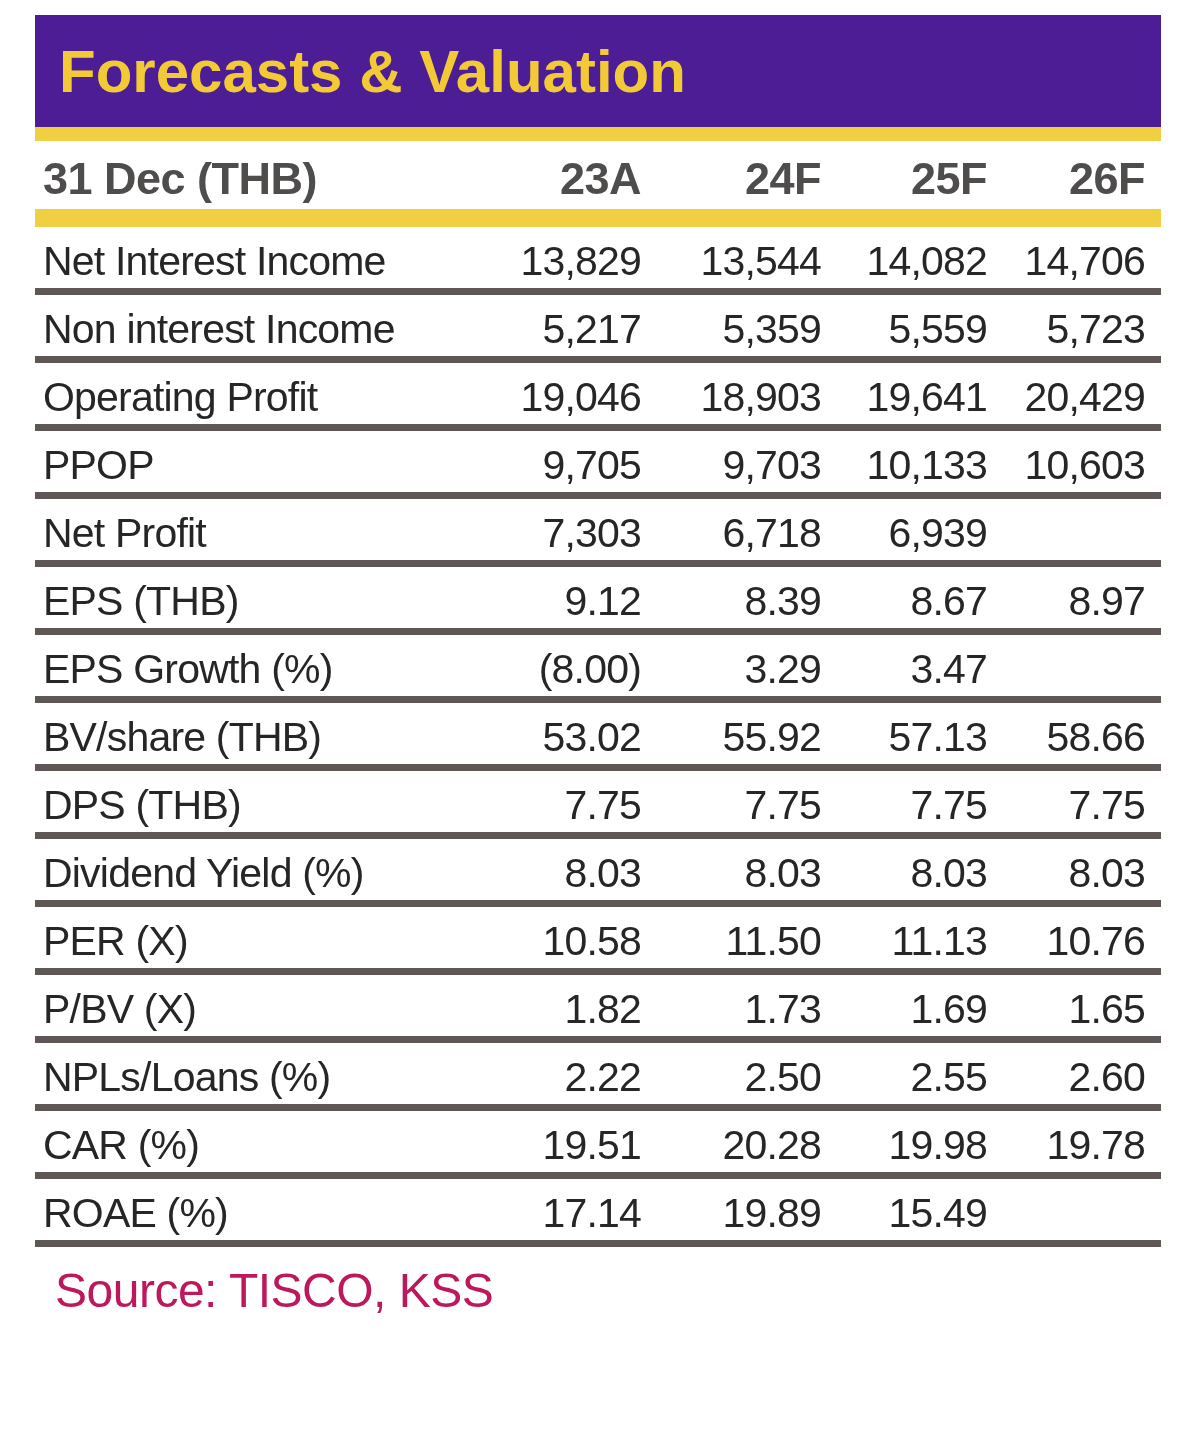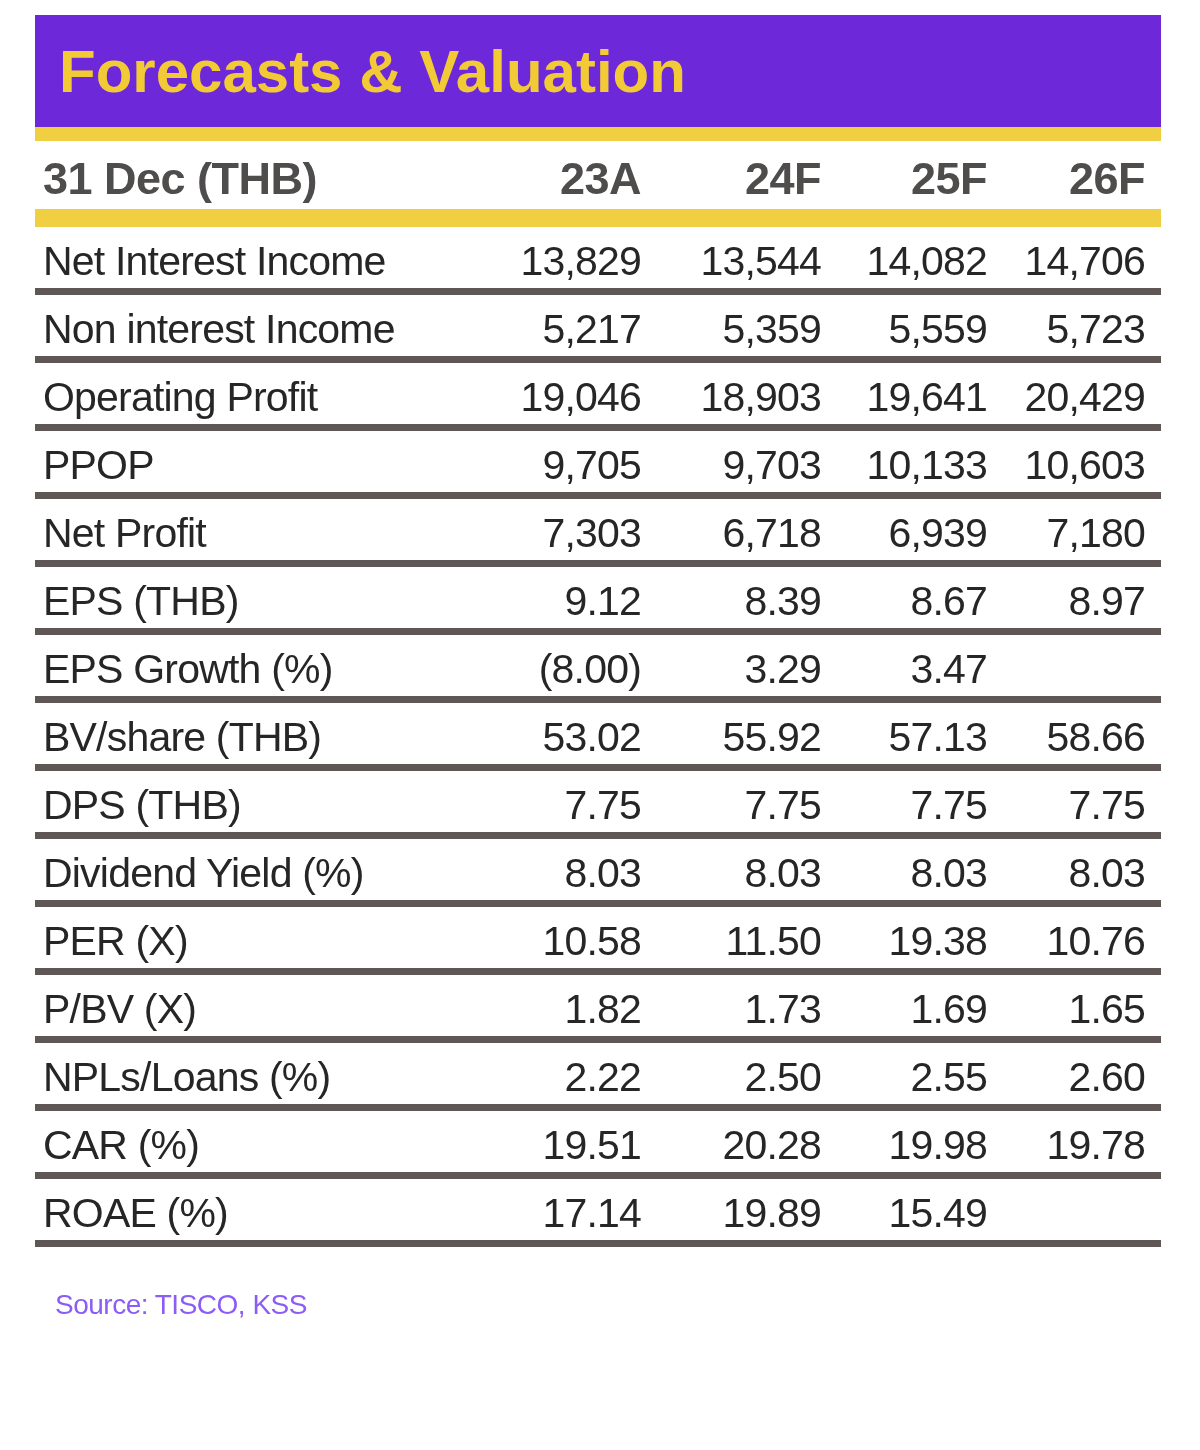--- a/index.html
+++ b/index.html
@@ -11,21 +11,21 @@
     overflow: hidden;
     font-family: "Liberation Sans", sans-serif;
   }
   .table-wrap {
     position: absolute;
     left: 35px;
     top: 15px;
     width: 1126px;
   }
   .title-box {
-    background: #6d28d9;
+    background: #4c1d95;
     height: 112px;
     display: flex;
     align-items: center;
     padding-left: 24px;
     box-sizing: border-box;
   }
   .title-box .title {
     color: #f1ca36;
     font-size: 60px;
     font-weight: bold;
@@ -60,24 +60,24 @@
     height: 68px;
     border-bottom: 7px solid #5e5756;
     font-size: 41px;
     color: #262626;
     letter-spacing: -0.8px;
   }
   .data-row .row-label {
     white-space: nowrap;
   }
   .source-line {
-    margin-top: 42px;
+    margin-top: 16px;
     padding-left: 20px;
-    font-size: 28px;
-    color: #8b5cf6;
+    font-size: 48px;
+    color: #be185d;
     letter-spacing: -0.5px;
   }
 </style>
 </head>
 <body>
 
 <div class="table-wrap">
 
   <div class="title-box">
     <span class="title">Forecasts &amp; Valuation</span>
@@ -126,21 +126,20 @@
     <span class="num">9,703</span>
     <span class="num">10,133</span>
     <span class="num">10,603</span>
   </div>
 
   <div class="grid-row data-row">
     <span class="row-label">Net Profit</span>
     <span class="num">7,303</span>
     <span class="num">6,718</span>
     <span class="num">6,939</span>
-    <span class="num">7,180</span>
   </div>
 
   <div class="grid-row data-row">
     <span class="row-label">EPS (THB)</span>
     <span class="num">9.12</span>
     <span class="num">8.39</span>
     <span class="num">8.67</span>
     <span class="num">8.97</span>
   </div>
 
@@ -172,21 +171,21 @@
     <span class="num">8.03</span>
     <span class="num">8.03</span>
     <span class="num">8.03</span>
     <span class="num">8.03</span>
   </div>
 
   <div class="grid-row data-row">
     <span class="row-label">PER (X)</span>
     <span class="num">10.58</span>
     <span class="num">11.50</span>
-    <span class="num">19.38</span>
+    <span class="num">11.13</span>
     <span class="num">10.76</span>
   </div>
 
   <div class="grid-row data-row">
     <span class="row-label">P/BV (X)</span>
     <span class="num">1.82</span>
     <span class="num">1.73</span>
     <span class="num">1.69</span>
     <span class="num">1.65</span>
   </div>

